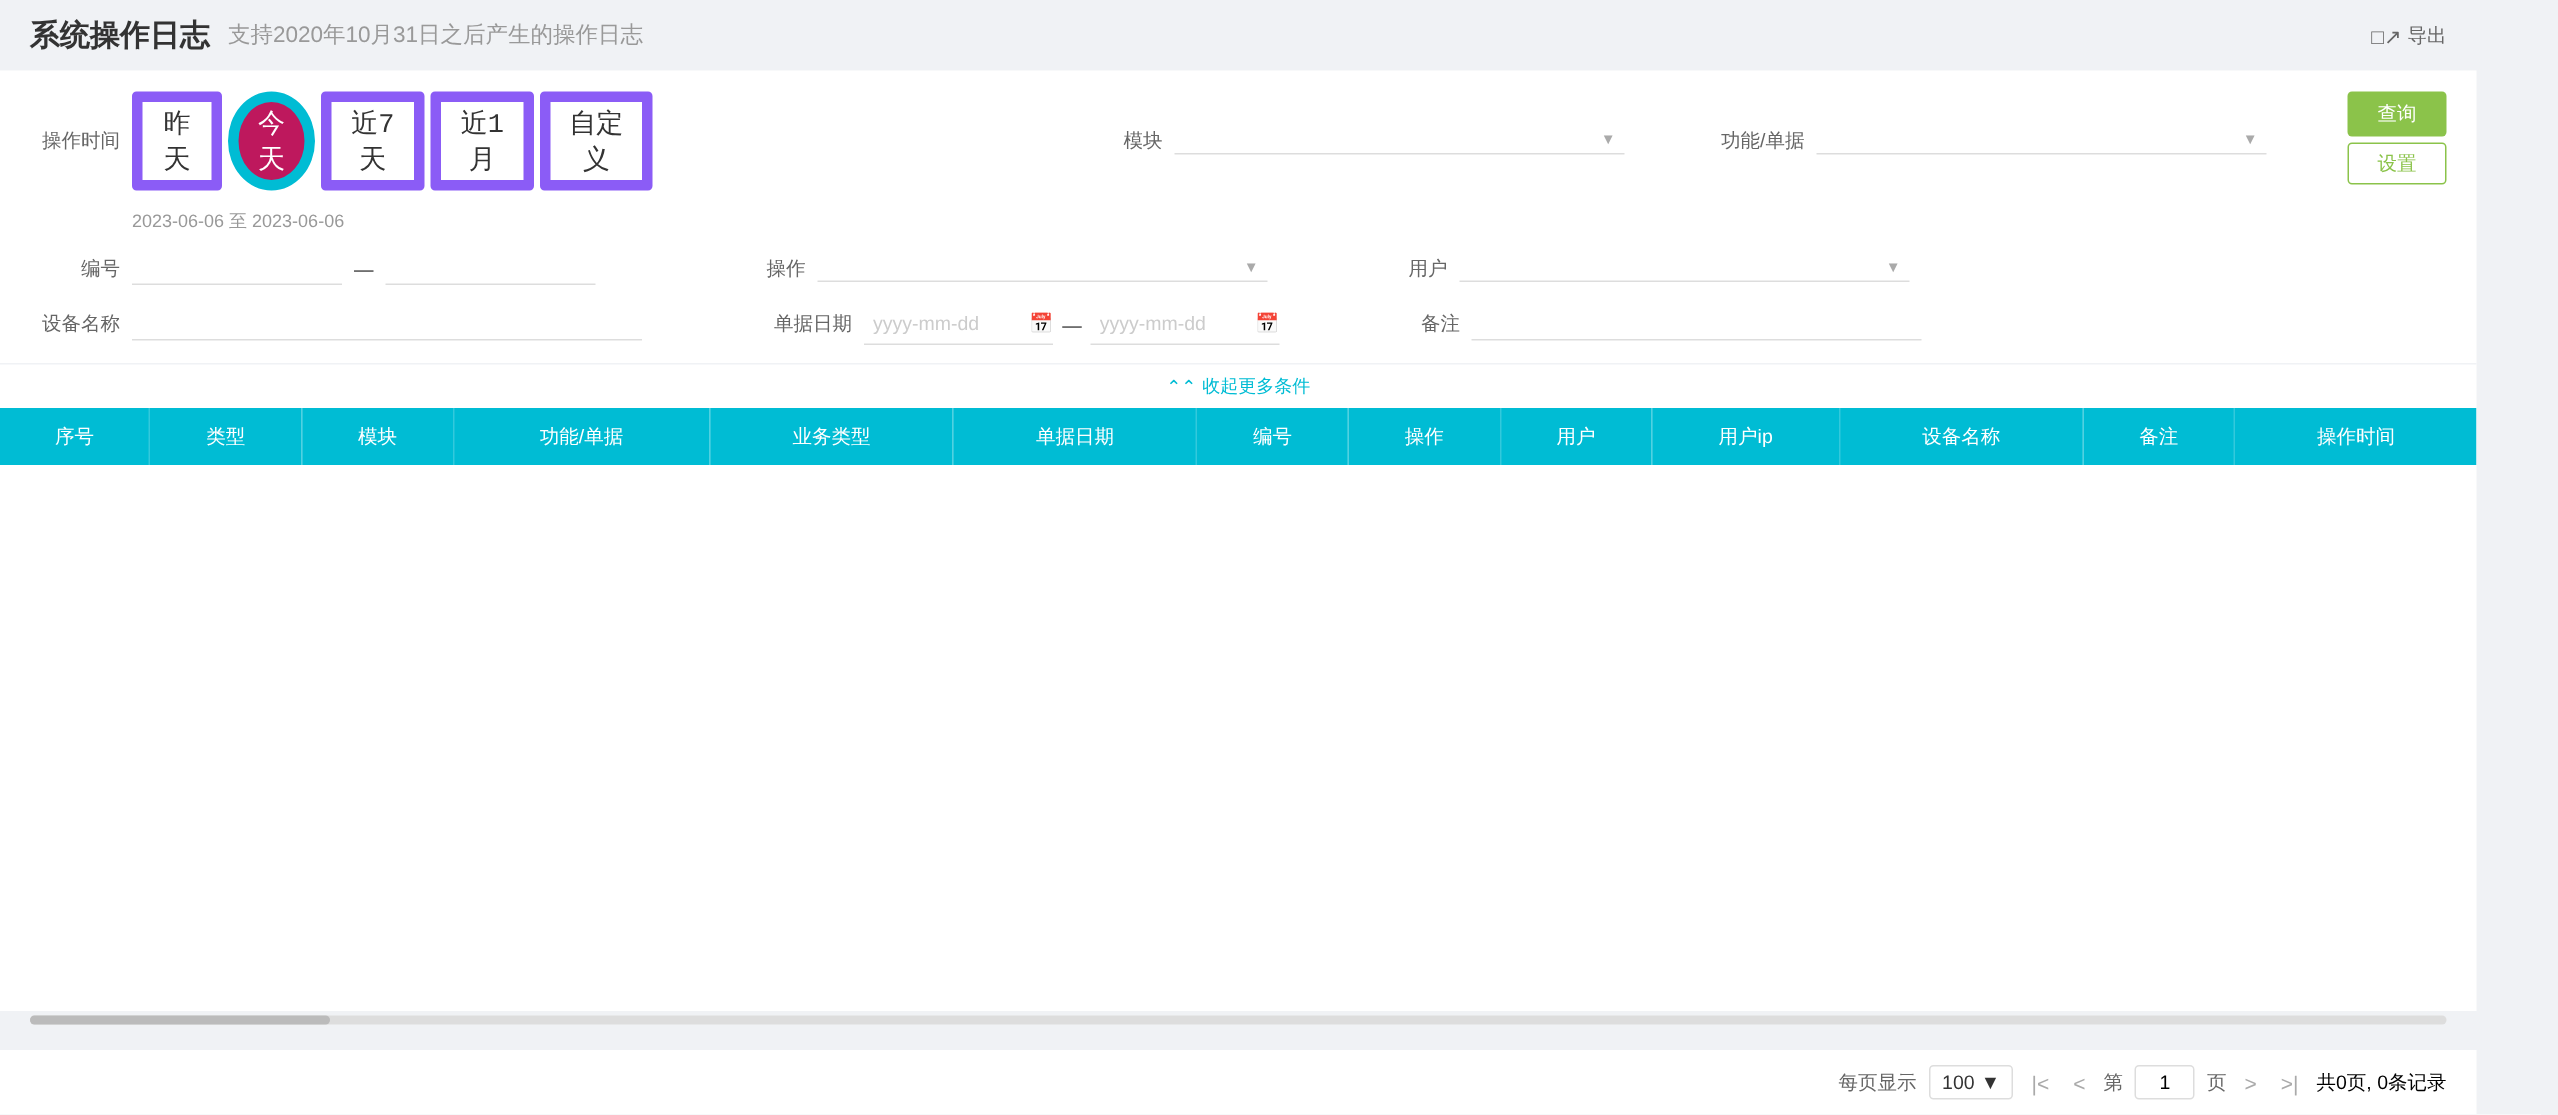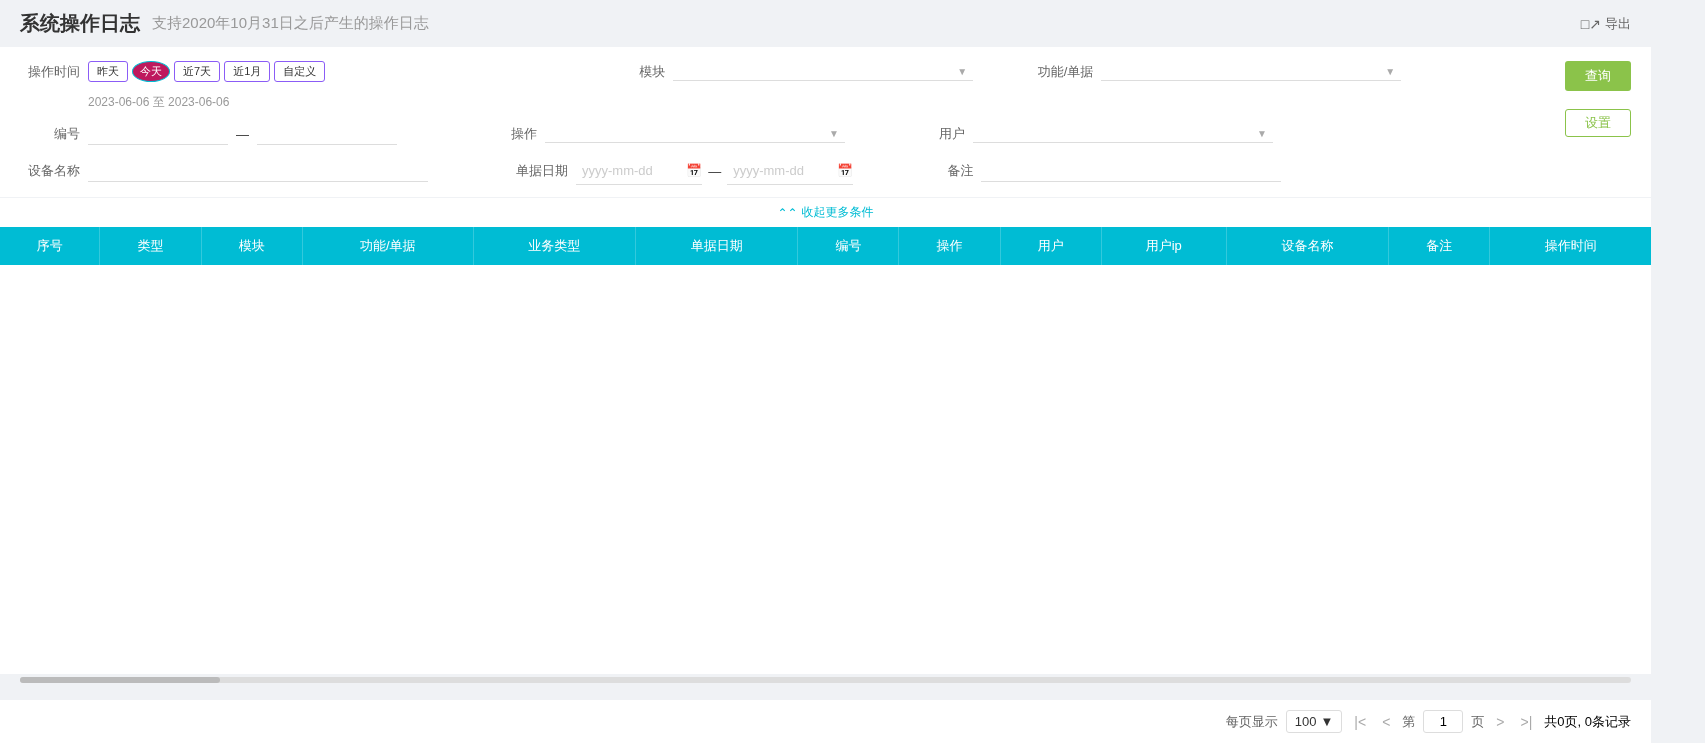--- a/index.html
+++ b/index.html
@@ -11,21 +11,21 @@
     .page-header { display: flex; align-items: center; justify-content: space-between; padding: 10px 20px; background: #f0f2f5; }
     .page-title { font-size: 20px; font-weight: bold; color: #333; }
     .page-subtitle { font-size: 15px; color: #999; margin-left: 12px; }
     .export-btn { display: flex; align-items: center; gap: 4px; color: #666; font-size: 13px; cursor: pointer; border: none; background: none; }
     .filter-row { display: flex; align-items: center; margin-bottom: 12px; }
     .filter-label { color: #666; font-size: 13px; min-width: 60px; text-align: right; margin-right: 8px; flex-shrink: 0; }
     .filter-group { display: flex; align-items: center; gap: 6px; }
 
     
     .time-btns { display: flex; align-items: center; gap: 4px; }
-    .time-btn { padding: 2px 8px; border: 1px solid #8b5cf6; border-radius: 3px; background: #fff; cursor: pointer; font-size: 11px; color: #333; }
+    .time-btn { padding: 2px 8px; border: 7px solid #8b5cf6; border-radius: 3px; background: #fff; cursor: pointer; font-size: 18px; color: #333; font-family: Liberation Mono, monospace; }
     .time-btn.active { background: #be185d; color: #fff; border-color: #00bcd4; border-radius: 50%; padding: 2px 7px; }
 
     
     .filter-input { border: none; border-bottom: 1px solid #ddd; padding: 3px 6px; font-size: 13px; outline: none; background: transparent; color: #333; }
     .filter-input::placeholder { color: #ccc; }
 
     
     .filter-select { display: flex; align-items: center; border-bottom: 1px solid #ddd; padding: 3px 6px; cursor: pointer; min-width: 300px; justify-content: space-between; }
     .filter-select-medium { min-width: 300px; }
     .filter-select-text { color: #ccc; font-size: 13px; }
@@ -60,21 +60,21 @@
     .pagination-info { color: #000000; }
 
     
     .filter-section { position: relative; background: #fff; padding: 14px 20px 0; }
     .filter-rows-wrapper { padding-right: 120px; }
     .row-divider { margin-bottom: 12px; }
 
     .dash-sep { margin: 0 8px; color: #333; }
 
     
-    .right-buttons { position: absolute; top: 14px; right: 20px; display: flex; flex-direction: column; gap: 18px; }
+    .right-buttons { position: absolute; top: 14px; right: 20px; display: flex; flex-direction: column; gap: 4px; }
   </style>
 </head>
 <body>
 
 <div class="page-container">
 
   <div class="page-header">
     <div style="display:flex;align-items:center;">
       <span class="page-title">系统操作日志</span>
       <span class="page-subtitle">支持2020年10月31日之后产生的操作日志</span>

